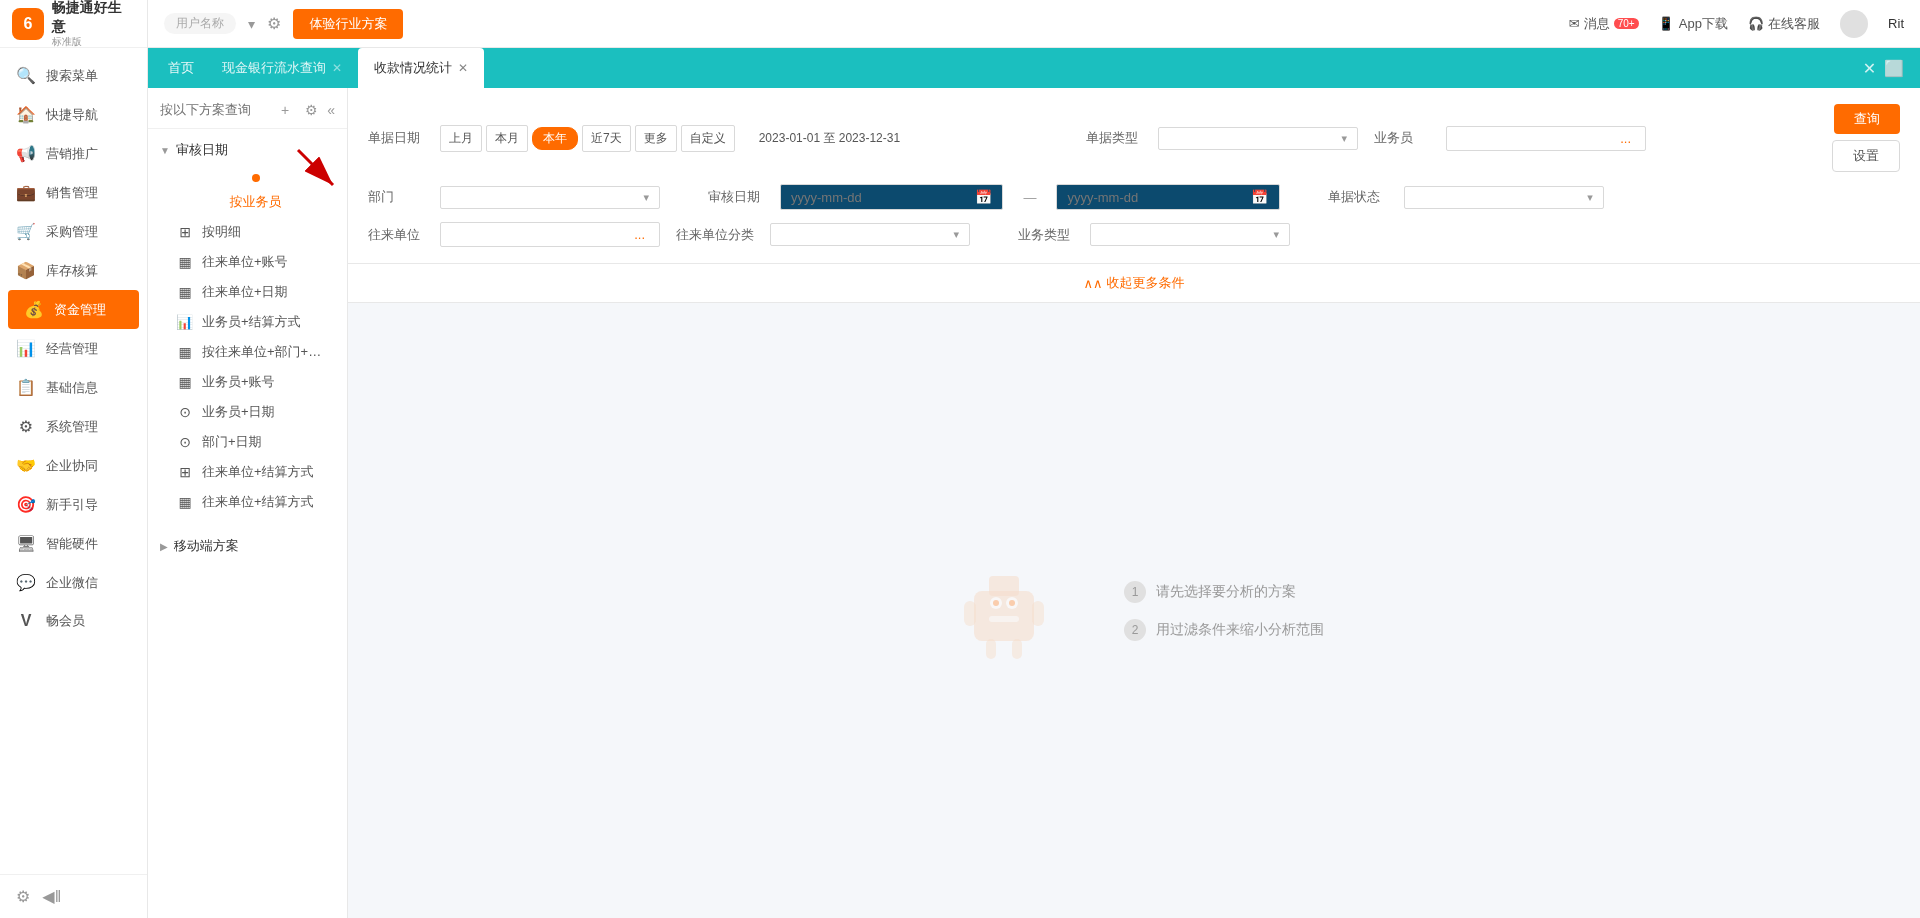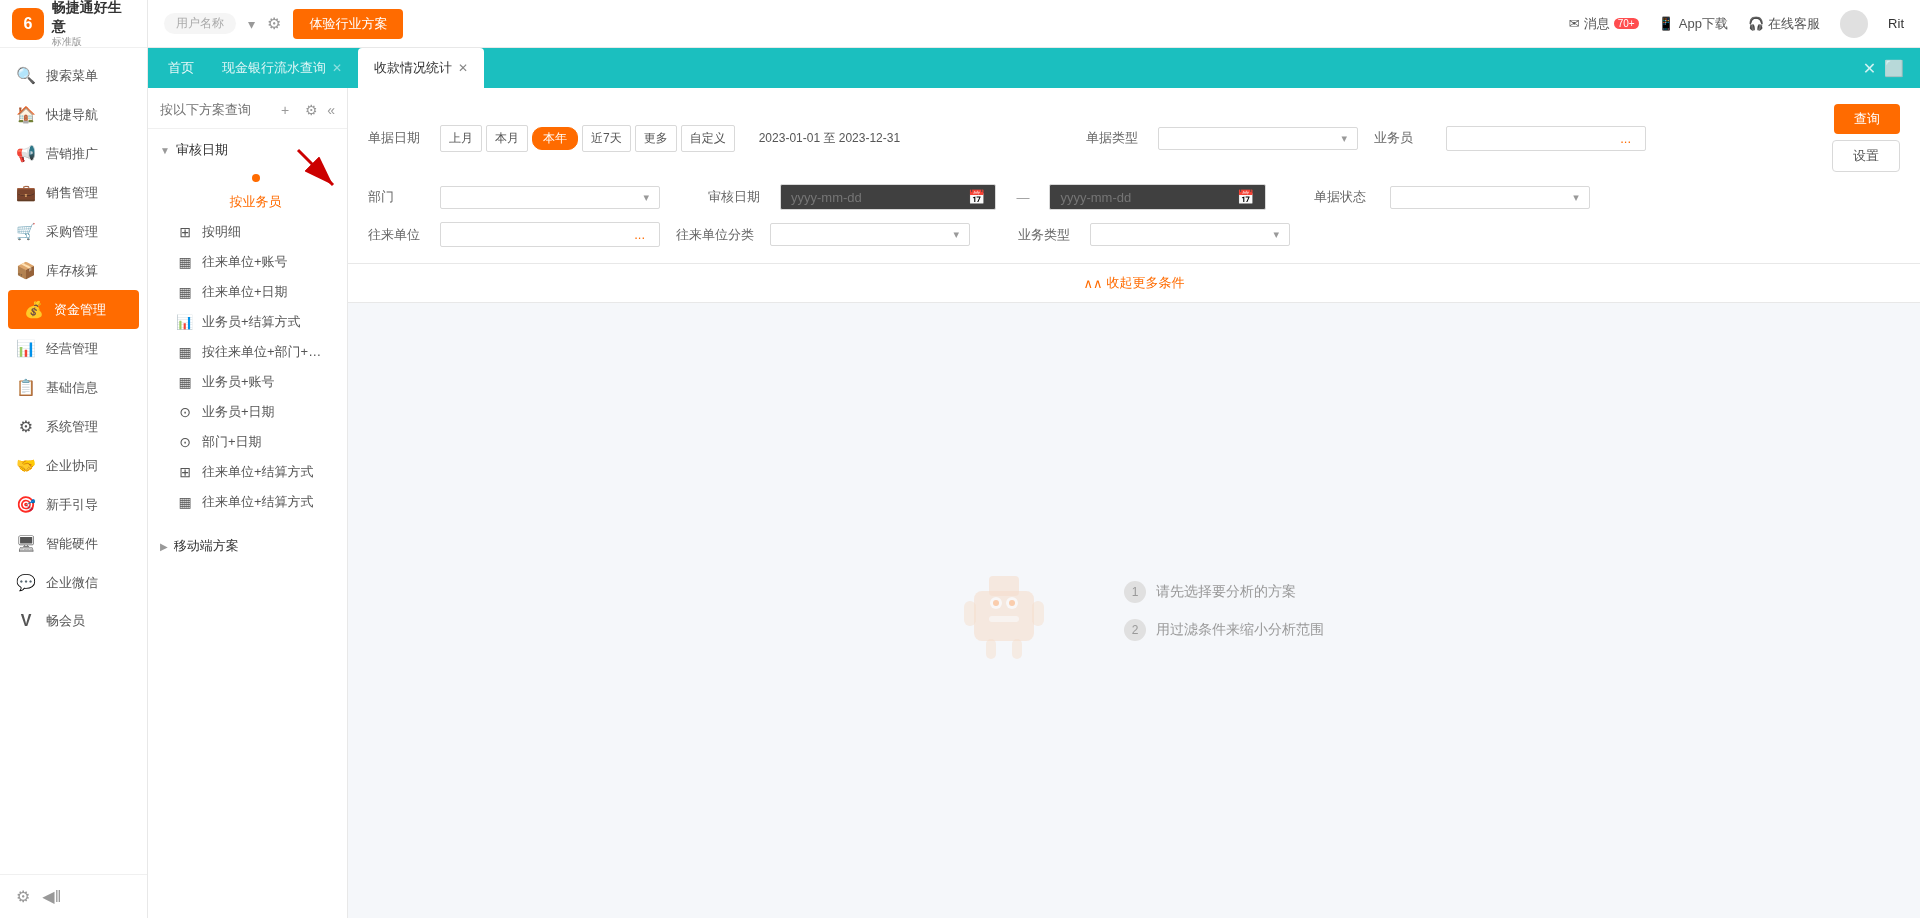--- a/index.html
+++ b/index.html
@@ -144,22 +144,22 @@
     .date-range { font-size: 12px; color: #555; margin-left: 8px; }
     .filter-select {
       display: flex; align-items: center; gap: 4px; padding: 4px 10px;
       border: 1px solid #d9d9d9; border-radius: 2px; background: #fff;
       cursor: pointer; min-width: 120px; justify-content: space-between;
     }
     .filter-select-wide { min-width: 200px; }
     .filter-select-label { font-size: 13px; color: #333; }
     .filter-chevron { color: #999; font-size: 11px; }
     .filter-input {
-      display: flex; align-items: center; gap: 1px; padding: 4px 10px;
-      border: 1px solid #d9d9d9; border-radius: 2px; background: #404040;
+      display: flex; align-items: center; gap: 8px; padding: 4px 10px;
+      border: 1px solid #d9d9d9; border-radius: 2px; background: #0c4a6e;
       min-width: 160px;
     }
     .filter-input input {
       border: none; outline: none; font-size: 13px; color: #999; width: 100%; background: transparent;
     }
     .date-dash { color: #999; padding: 0 4px; }
     .calendar-icon { color: #999; font-size: 14px; cursor: pointer; }
 
     .btn-query {
       background: #ff6b00; color: #fff; border: none; padding: 6px 20px;

